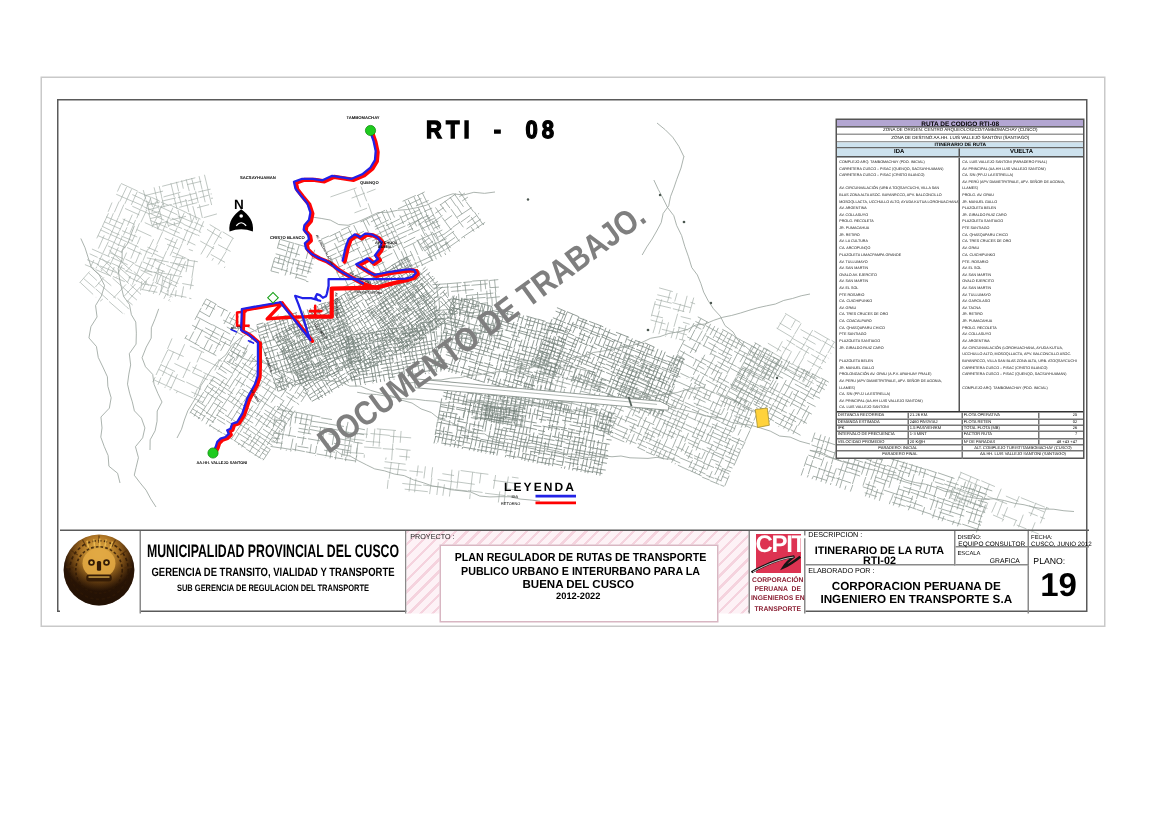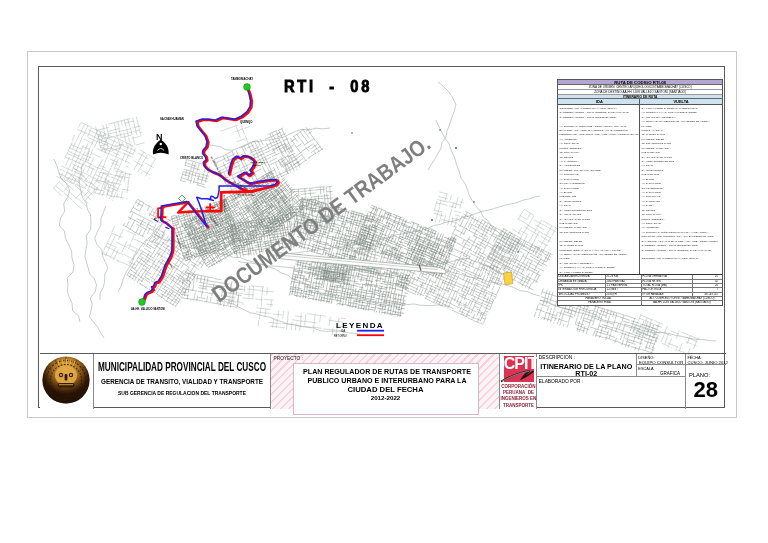--- a/index.html
+++ b/index.html
@@ -280,56 +280,57 @@
     <div style="width:206px;transform:scale(0.79,1);transform-origin:0 0;text-align:left;font-size:8px;font-weight:bold;margin-top:3px;margin-left:7.5px;white-space:nowrap;">GERENCIA DE TRANSITO, VIALIDAD Y TRANSPORTE</div>
     <div style="width:160px;transform:scale(0.804,1);transform-origin:0 0;text-align:left;font-size:6.2px;font-weight:bold;margin-top:3.5px;margin-left:24.4px;white-space:nowrap;">SUB GERENCIA DE REGULACION DEL TRANSPORTE</div>
   </div>
 
   <div class="cell" style="left:230.5px;top:0;width:229.7px;height:55px;border-right:1.2px solid #8a8a8a;background:repeating-linear-gradient(135deg,#f5d3de 0 1.6px,#fdf2f6 1.6px 5.6px);">
     <div style="position:absolute;left:3px;top:2px;font-size:4.8px;color:#222;">PROYECTO :</div>
 
     <div style="position:absolute;left:22px;top:9.5px;width:186px;height:52px;background:#fff;border:0.5px solid #d8b6c2;text-align:center;">
       <div style="width:182px;transform:scale(0.925,1);transform-origin:50% 0;font-size:7.7px;font-weight:bold;margin-top:2.5px;margin-left:2px;white-space:nowrap;text-align:center;">PLAN REGULADOR DE RUTAS DE TRANSPORTE</div>
       <div style="width:182px;transform:scale(0.925,1);transform-origin:50% 0;font-size:7.7px;font-weight:bold;margin-left:2px;white-space:nowrap;text-align:center;">PUBLICO URBANO E INTERURBANO PARA LA</div>
-      <div style="font-size:7.7px;font-weight:bold;white-space:nowrap;text-align:center;">CIUDAD DEL FECHA</div>
+      <div style="font-size:7.7px;font-weight:bold;white-space:nowrap;text-align:center;">BUENA DEL CUSCO</div>
       <div style="font-size:6.2px;font-weight:bold;text-align:center;">2012-2022</div>
     </div>
   </div>
 
   <div class="cell" style="left:460.2px;top:0;width:36.6px;height:55px;border-right:1.2px solid #8a8a8a;background:#fff;">
     <div style="position:absolute;left:3.5px;top:1.8px;width:30px;height:26.5px;background:#dd3352;"></div>
     <div style="position:absolute;left:3.5px;top:1.6px;width:30px;font-size:16px;font-weight:bold;color:#fff;text-align:center;letter-spacing:-0.9px;">CPIT</div>
     <svg width="37" height="16" style="position:absolute;left:0;top:14px" viewBox="0 0 37 16">
       <path d="M1 13.5 C10 8.5 21 4 29.5 3 C26 5.5 23.5 8 22 10.5 C26 8.8 30 6 33.5 3.2" stroke="#151515" stroke-width="1.6" fill="none"></path>
       <path d="M2 13.2 C11 8.3 21 4.3 29 3.4" stroke="#e8e8e8" stroke-width="0.55" fill="none"></path>
     </svg>
     <div style="position:absolute;left:0;top:30.5px;width:36.6px;text-align:center;color:#8a1f33;font-weight:bold;font-size:4.5px;line-height:6.1px;white-space:nowrap;">CORPORACIÓN<br>PERUANA&nbsp;&nbsp;DE<br>INGENIEROS EN<br>TRANSPORTE</div>
   </div>
 
   <div class="cell" style="left:496.8px;top:0;width:100px;height:23.5px;border-right:1.2px solid #8a8a8a;border-bottom:1.2px solid #8a8a8a;">
     <div style="position:absolute;left:2px;top:1.5px;font-size:4.8px;">DESCRIPCION :</div>
-    <div style="position:absolute;left:0;top:8px;width:100%;text-align:center;font-size:7.2px;font-weight:bold;">ITINERARIO DE LA PLANO</div>
+    <div style="position:absolute;left:0;top:8px;width:100%;text-align:center;font-size:7.2px;font-weight:bold;">ITINERARIO DE LA RUTA</div>
     <div style="position:absolute;left:0;top:15.5px;width:100%;text-align:center;font-size:7.2px;font-weight:bold;">RTI-02</div>
   </div>
 
   <div class="cell" style="left:496.8px;top:23.5px;width:149.1px;height:31.5px;border-right:1.2px solid #8a8a8a;">
     <div style="position:absolute;left:2px;top:1.5px;font-size:4.8px;">ELABORADO POR :</div>
+    <div style="position:absolute;left:0;top:9px;width:100%;text-align:center;font-size:7.8px;font-weight:bold;line-height:9px;">CORPORACION PERUANA DE<br>INGENIERO EN TRANSPORTE S.A</div>
   </div>
 
   <div class="cell" style="left:596.8px;top:0;width:49.1px;height:11.7px;border-right:1.2px solid #8a8a8a;border-bottom:1.2px solid #8a8a8a;">
     <div style="position:absolute;left:1.5px;top:0.8px;font-size:3.9px;">DISEÑO:</div>
     <div style="position:absolute;right:1.5px;top:5.8px;font-size:4.3px;">EQUIPO CONSULTOR</div>
   </div>
 
   <div class="cell" style="left:596.8px;top:11.7px;width:49.1px;height:11.8px;border-right:1.2px solid #8a8a8a;border-bottom:1.2px solid #8a8a8a;">
     <div style="position:absolute;left:1.5px;top:0.8px;font-size:3.9px;">ESCALA</div>
     <div style="position:absolute;right:5px;top:5.5px;font-size:4.5px;">GRAFICA</div>
   </div>
 
   <div class="cell" style="left:645.9px;top:0;width:39.7px;height:11.7px;border-bottom:1.2px solid #8a8a8a;">
     <div style="position:absolute;left:1.5px;top:0.8px;font-size:3.9px;">FECHA:</div>
     <div style="position:absolute;left:1.5px;top:5.8px;font-size:4.2px;white-space:nowrap;">CUSCO, JUNIO 2012</div>
   </div>
 
   <div class="cell" style="left:645.9px;top:11.7px;width:39.7px;height:43.3px;">
     <div style="position:absolute;left:3px;top:7px;font-size:5.8px;">PLANO:</div>
-    <div style="position:absolute;left:0;top:12px;width:100%;text-align:center;font-size:22px;font-weight:bold;">28</div>
+    <div style="position:absolute;left:0;top:12px;width:100%;text-align:center;font-size:22px;font-weight:bold;">19</div>
   </div>
 </div>
 </body></html>

